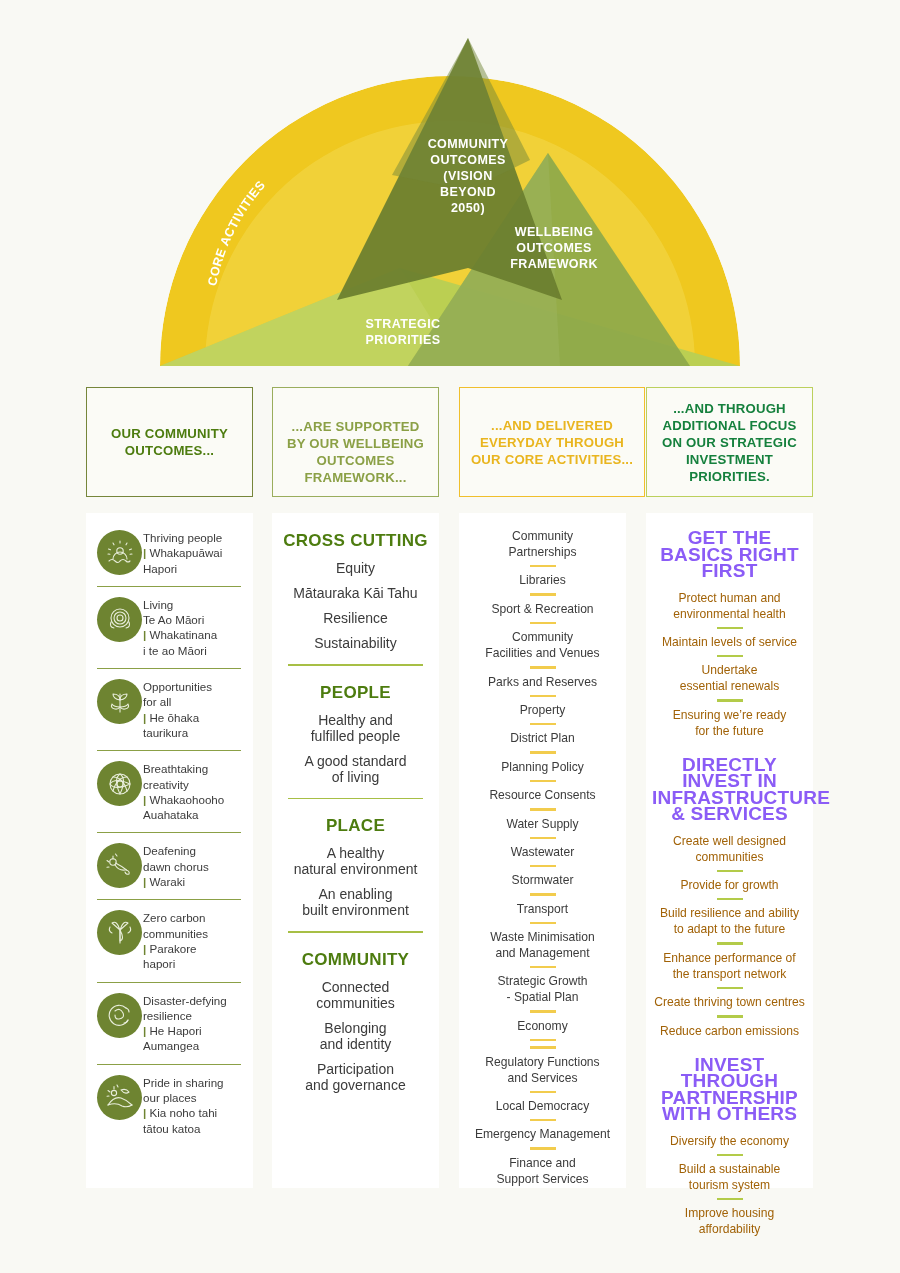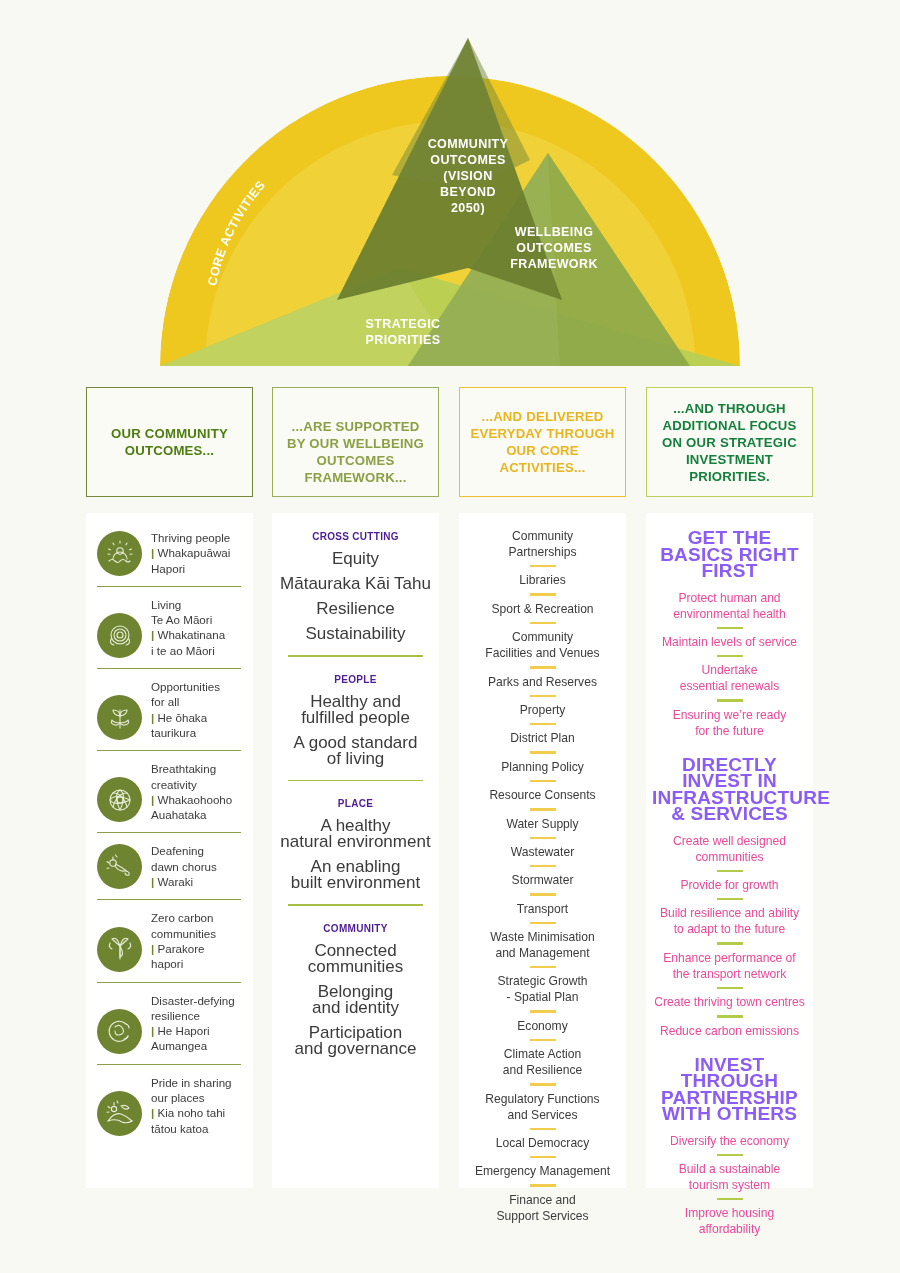--- a/index.html
+++ b/index.html
@@ -28,61 +28,61 @@
     box-sizing:border-box;padding:6px 10px;
   }
   .hdr span{
     display:block;text-align:center;font-weight:bold;
     font-size:13.2px;line-height:17px;letter-spacing:.2px;
   }
   .hdr.h1{left:86px;width:167px;border-color:#76863a;}
   .hdr.h1 span{color:#4d7c0f;}
   .hdr.h2{left:272px;width:167px;border-color:#9aad5c;}
   .hdr.h2 span{color:#8ba046;margin-top:20px;}
-  .hdr.h3{left:459px;width:167px;border-color:#f0bf2c;}
+  .hdr.h3{left:459px;width:186px;border-color:#f0bf2c;}
   .hdr.h3 span{color:#e9b51f;}
   .hdr.h4{left:646px;width:167px;border-color:#bcd05c;}
   .hdr.h4 span{color:#15803d;}
 
   
   .panel{
     position:absolute;top:513px;width:167px;height:675px;
     background:#ffffff;box-sizing:border-box;
   }
   #col1{left:86px;}
   #col2{left:272px;}
   #col3{left:459px;}
   #col4{left:646px;}
 
   
   .oc-list{padding:10px 0 0 0;}
   .oc-row{
-    display:flex;align-items:flex-end;gap:9px;
+    display:flex;align-items:flex-start;gap:1px;
     padding:7px 12px 7px 11px;box-sizing:border-box;
   }
   .oc-icon{
     flex:0 0 auto;width:45px;height:45px;border-radius:50%;
     background:#6e8431;display:flex;align-items:center;justify-content:center;
   }
   .oc-icon svg{display:block;}
   .oc-text{
     font-size:11.6px;line-height:15.3px;color:#3b3b3b;
   }
   .oc-text .mi{color:#6e8431;font-weight:bold;}
   .oc-sep{
     height:1px;background:#8ba046;margin:3px 12px 3px 11px;
   }
 
   
   .grp-title{
-    text-align:center;font-weight:bold;color:#4c1d95;
-    font-size:10px;letter-spacing:.3px;margin:0 0 9px 0;
+    text-align:center;font-weight:bold;color:#4d7c0f;
+    font-size:17px;letter-spacing:.3px;margin:0 0 9px 0;
   }
   .grp-item{
-    text-align:center;color:#3b3b3b;font-size:17px;
+    text-align:center;color:#3b3b3b;font-size:14px;
     line-height:16px;margin:0 0 9px 0;padding:0 8px;
   }
   .grp-sep{height:1.6px;background:#a7bf45;margin:13px 16px 17px 16px;}
   #col2 .inner{padding:18px 0 0 0;}
   #col2 .grp{margin-bottom:0;}
 
   
   #col3 .inner{padding:15px 0 0 0;}
   .ca-item{
     text-align:center;color:#3b3b3b;font-size:12.1px;
@@ -91,21 +91,21 @@
   .ca-dash{width:26px;height:2.4px;background:#f2cc4d;margin:5px auto 5px auto;}
 
   
   #col4 .inner{padding:17px 0 0 0;}
   .sp-title{
     text-align:center;font-weight:bold;color:#8b5cf6;
     font-size:19px;line-height:16.5px;letter-spacing:.2px;
     margin:0 0 10px 0;padding:0 6px;
   }
   .sp-item{
-    text-align:center;color:#ec4899;font-size:12.1px;
+    text-align:center;color:#a16207;font-size:12.1px;
     line-height:16px;padding:0 5px;
   }
   .sp-dash{width:26px;height:2.4px;background:#b3cb49;margin:5px auto 5px auto;}
   .sp-gap{height:18px;}
 </style>
 </head>
 <body>
 
 <div id="hero">
   <svg width="900" height="372" viewBox="0 0 900 372">
@@ -435,24 +435,20 @@
       <div class="ca-dash"></div>
       <div class="ca-item">
         <div>Strategic Growth</div>
         <div>- Spatial Plan</div>
       </div>
       <div class="ca-dash"></div>
       <div class="ca-item">
         <div>Economy</div>
       </div>
       <div class="ca-dash"></div>
-      <div class="ca-item">
-        <div>Climate Action</div>
-        <div>and Resilience</div>
-      </div>
       <div class="ca-dash"></div>
       <div class="ca-item">
         <div>Regulatory Functions</div>
         <div>and Services</div>
       </div>
       <div class="ca-dash"></div>
       <div class="ca-item">
         <div>Local Democracy</div>
       </div>
       <div class="ca-dash"></div>

